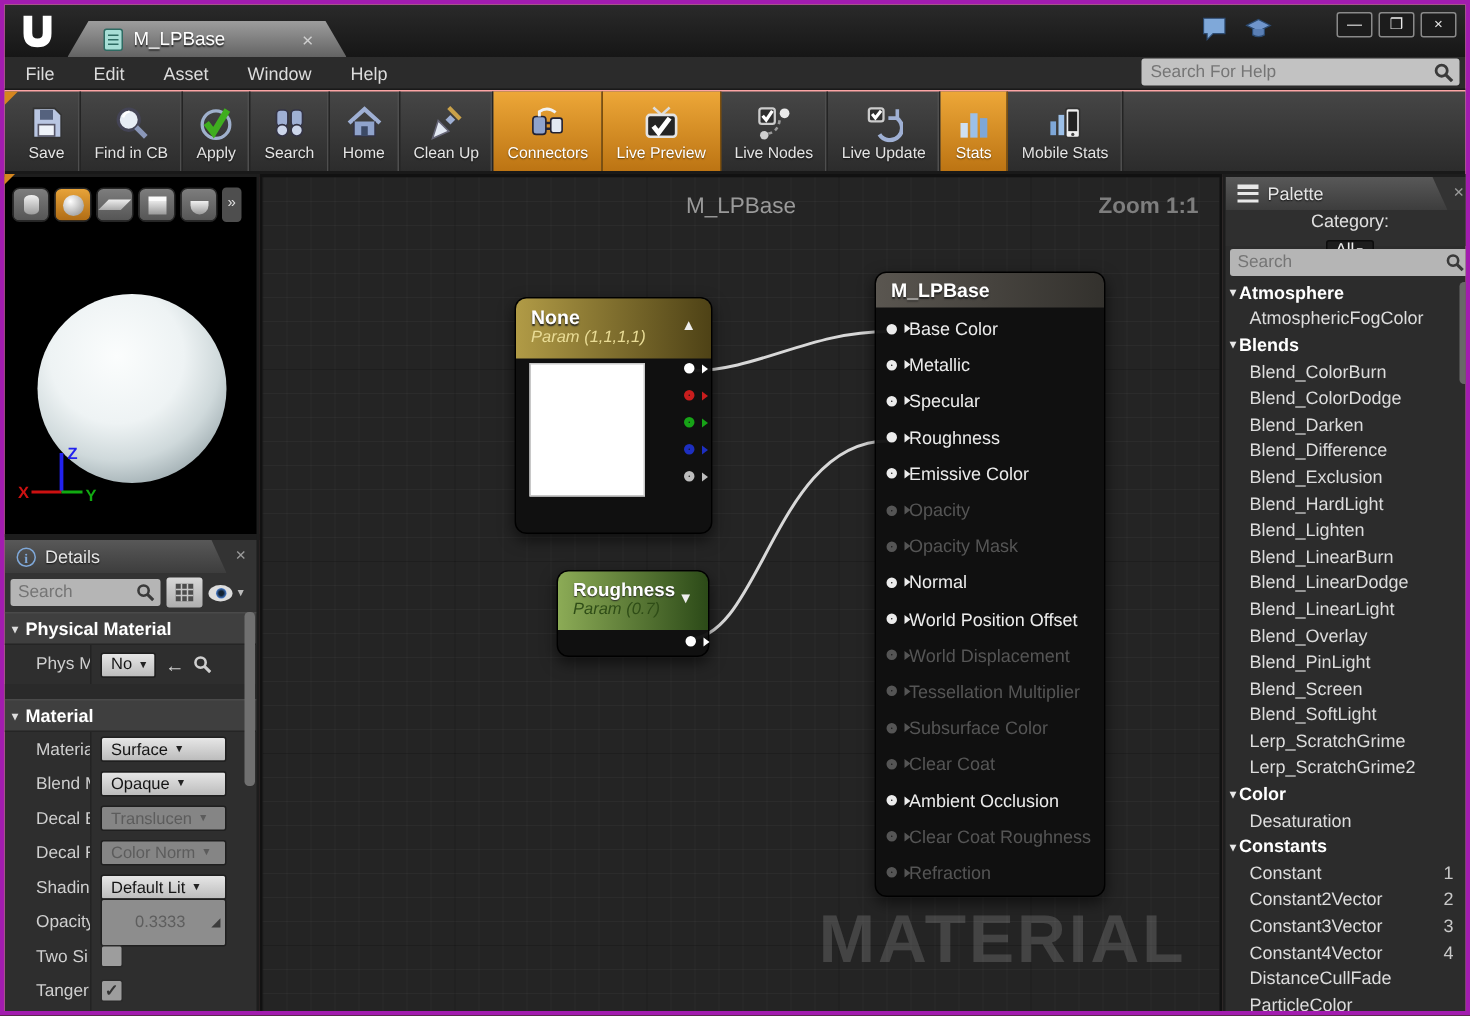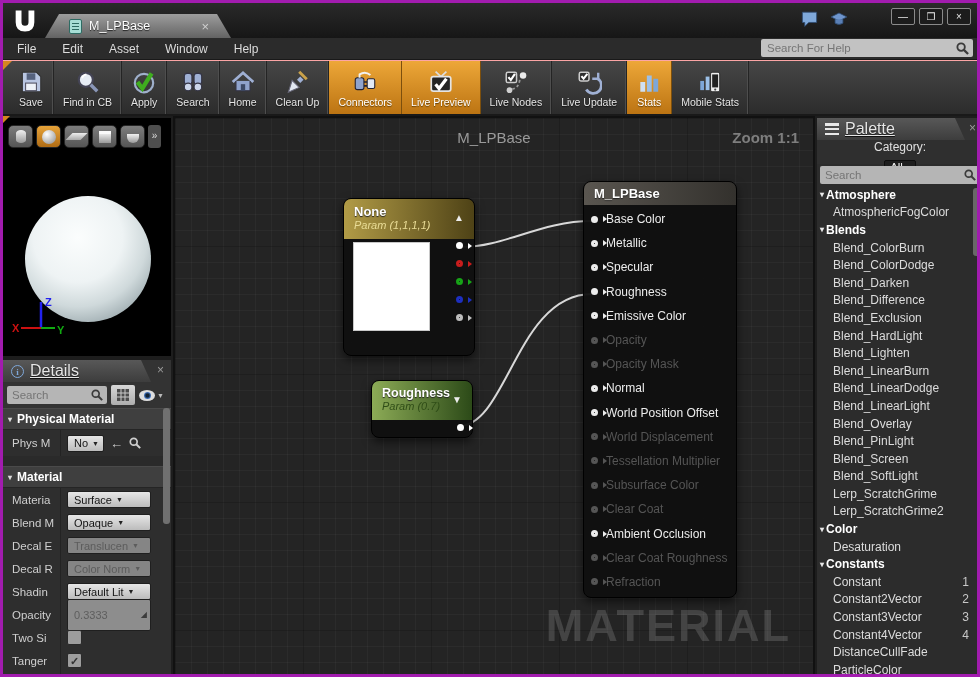--- a/index.html
+++ b/index.html
@@ -66,51 +66,51 @@
   .gizmo{position:absolute;left:8px;bottom:18px;}
   .gz{font-size:11px;font-weight:bold;}
 
   
   .details{position:absolute;left:0;top:355px;width:170px;height:322px;background:#2e2e2e;
     border:2px solid #1d1d1d;border-left:none;overflow:hidden;}
   .ptabbar{height:22px;background:#333;position:relative;}
   .ptab{position:absolute;left:0;top:0;height:22px;width:148px;background:linear-gradient(#585858,#3d3d3d);
     clip-path:polygon(0 0,calc(100% - 10px) 0,100% 100%,0 100%);
     display:flex;align-items:center;gap:6px;padding:0 10px 0 8px;}
-  .ptab .ptitle{color:#e6e6e6;font-size:16px;text-shadow:0 1px 1px #111;text-decoration:underline;}
+  .ptab .ptitle{color:#e6e6e6;font-size:12px;text-shadow:0 1px 1px #111;}
   .pclose{position:absolute;right:7px;top:3px;color:#9a9a9a;font-size:12px;}
   .infoicon{width:13px;height:13px;border-radius:50%;border:1.5px solid #7fa8d9;color:#7fa8d9;
     font-size:9px;font-weight:bold;text-align:center;line-height:12px;font-family:"Liberation Serif",serif;}
   .dsearchrow{height:26px;background:#333;display:flex;align-items:center;gap:4px;padding:0 4px;}
   .dsearch{position:relative;width:100px;height:18px;background:#b5b5b5;border-radius:2px;display:flex;align-items:center;}
   .dsearch input{flex:1;width:60px;border:0;background:transparent;font:11.5px "Liberation Sans",sans-serif;color:#444;
     padding-left:5px;outline:none;}
   .gridbtn{width:24px;height:20px;background:linear-gradient(#d8d8d8,#aeaeae);border-radius:2px;
     display:flex;align-items:center;justify-content:center;}
   .eyewrap{display:flex;align-items:center;gap:2px;}
   .eye{width:16px;height:11px;border-radius:50%;background:#ddd;position:relative;}
   .eye::after{content:"";position:absolute;left:4.5px;top:2px;width:7px;height:7px;border-radius:50%;
     background:radial-gradient(circle,#123 30%,#4a7fd0 70%);}
   .caret{font-size:7px;color:#bbb;}
   .sec{height:22px;background:#3f3f3f;border-top:1px solid #4a4a4a;border-bottom:1px solid #252525;
     display:flex;align-items:center;gap:5px;padding-left:5px;color:#fff;font-size:12px;font-weight:bold;}
   .sec .tri{font-size:8px;color:#ddd;}
   .gap{height:10px;background:#2a2a2a;}
   .prow{height:23px;display:flex;align-items:center;}
-  .plabel{width:58px;flex:0 0 58px;color:#cfcfcf;font-size:11.5px;padding-left:9px;white-space:nowrap;
+  .plabel{width:58px;flex:0 0 58px;color:#cfcfcf;font-size:11.5px;padding-left:21px;white-space:nowrap;
     overflow:hidden;border-right:1px solid #232323;height:100%;display:flex;align-items:center;}
   .pctl{display:flex;align-items:center;gap:6px;padding-left:6px;flex:1;}
   .dd{height:17px;background:linear-gradient(#e6e6e6,#bcbcbc);border:1px solid #1f1f1f;border-radius:2px;
     display:flex;align-items:center;gap:4px;padding:0 4px 0 6px;color:#141414;font-size:11px;min-width:84px;}
   .dd .caret{color:#222;}
   .dd.small{min-width:34px;}
   .dd.dis{background:#858585;color:#5c5c5c;}
   .dd.dis .caret{color:#5c5c5c;}
   .numin{width:84px;height:32px;background:#8d8d8d;border-radius:2px;border:1px solid #1f1f1f;
-    display:flex;align-items:center;justify-content:space-between;padding:0 3px 0 6px;color:#5e5e5e;font-size:11px;}
+    display:flex;align-items:center;justify-content:space-between;padding:0 3px 0 22px;color:#5e5e5e;font-size:11px;}
   .corner{font-size:8px;color:#3c3c3c;}
   .backarrow{color:#cfcfcf;font-size:13px;font-weight:bold;}
   .cb{width:15px;height:15px;background:#9d9d9d;border-radius:2px;border:1px solid #2a2a2a;
     text-align:center;line-height:14px;font-size:11px;color:#333;}
   .cb.checked::after{content:"✓";font-weight:bold;}
   .dscroll{position:absolute;right:1px;top:48px;width:7px;height:116px;background:#707070;border-radius:3px;}
 
   
   .graph{position:absolute;left:170px;top:113px;width:642px;height:564px;background:#242424;
     border:2px solid #111;overflow:hidden;

